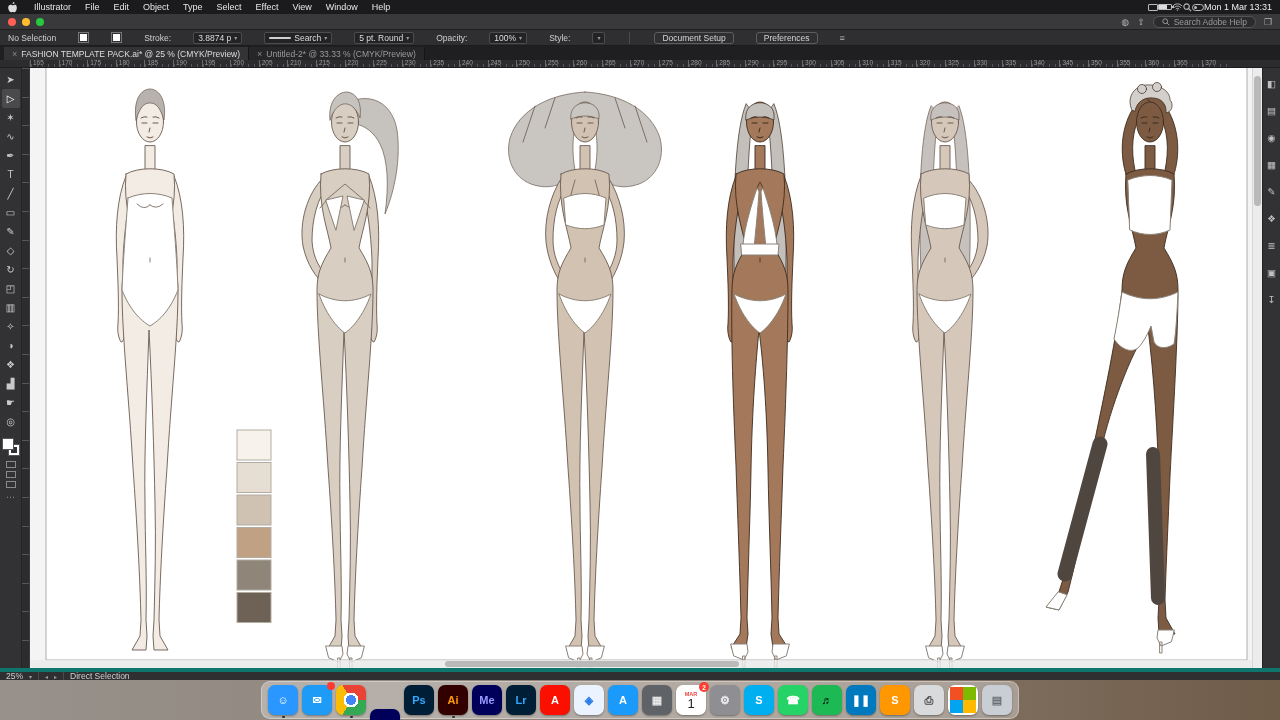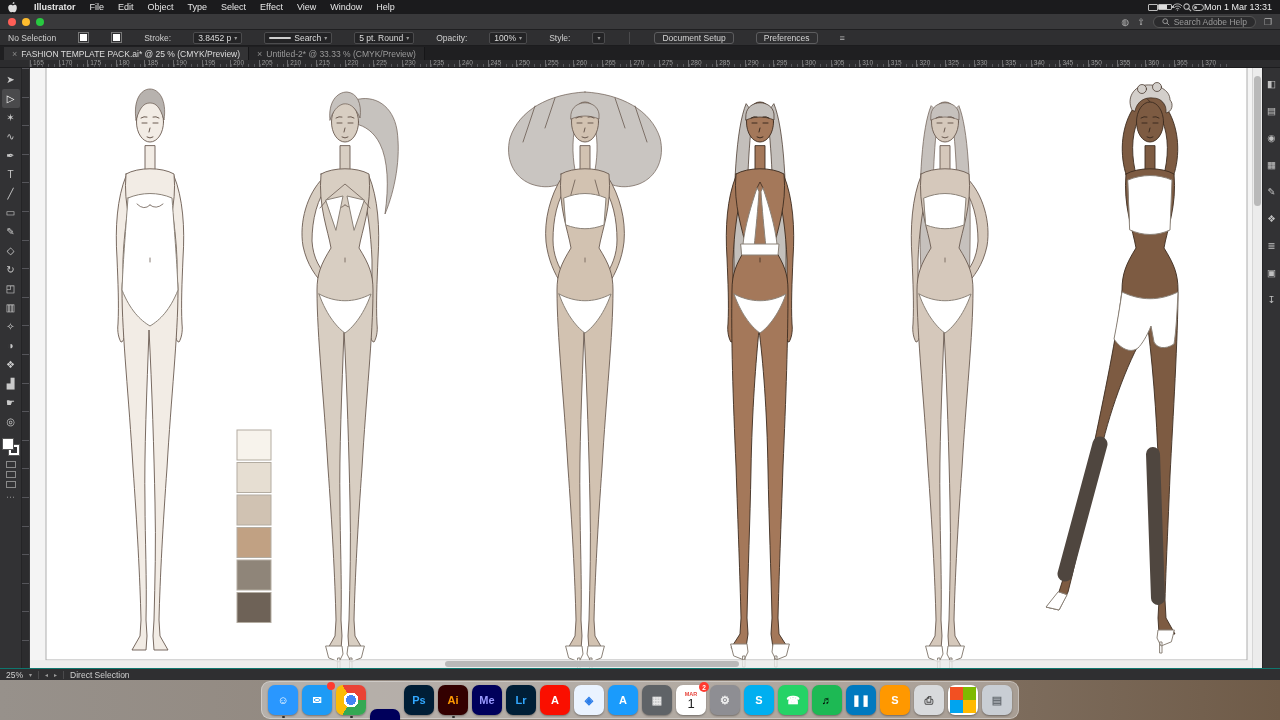--- a/index.html
+++ b/index.html
@@ -3,21 +3,21 @@
 <meta charset="utf-8">
 <style>
   *{margin:0;padding:0;box-sizing:border-box;}
   html,body{width:1280px;height:720px;overflow:hidden;}
   body{font-family:"Liberation Sans",sans-serif;background:#2a2a2c;-webkit-font-smoothing:antialiased;position:relative;}
 
   
   #menubar{position:absolute;left:0;top:0;width:1280px;height:14px;background:#1b1b1d;display:flex;align-items:center;padding:0 8px;gap:0;color:#e6e6e6;font-size:9px;}
   #menubar .apple{margin-right:10px;display:flex;align-items:center;}
   .mitem{padding:0 7px;cursor:default;}
-  .mitem:first-child{font-weight:bold;}
+  .mitem:first-child{font-weight:normal;}
   #mb-right{margin-left:auto;display:flex;align-items:center;color:#ddd;}
   .sic{display:inline-flex;align-items:center;}
   .batt{width:14px;height:6px;border:1px solid #bbb;border-radius:1px;position:relative;background:linear-gradient(90deg,#ddd 0 70%,transparent 70%);}
   .batt::after{content:'';position:absolute;right:-3px;top:1px;width:2px;height:2px;background:#bbb;}
   .togglepill{width:12px;height:7px;border:1px solid #bbb;border-radius:4px;position:relative;}
   .togglepill::after{content:'';position:absolute;left:1px;top:1px;width:3px;height:3px;border-radius:50%;background:#bbb;}
   #mb-clock{font-size:9px;color:#eee;}
 
   
   #titlebar{position:absolute;left:0;top:14px;width:1280px;height:16px;background:#39393b;display:flex;align-items:center;padding:0 8px;border-bottom:1px solid #1f1f21;}
@@ -67,21 +67,21 @@
   #canvas{flex:1;position:relative;background:#f4f4f4;overflow:hidden;}
   #artwork{position:absolute;left:0;top:0;}
   #hscroll{position:absolute;left:0;right:0;bottom:0;height:8px;background:rgba(235,235,235,.8);}
   #hscroll .thumb{position:absolute;left:34%;width:24%;top:1px;height:6px;border-radius:3px;background:#b9b9b9;}
   #vscroll{flex:0 0 10px;background:#ececec;border-left:1px solid #d6d6d6;position:relative;}
   #vscroll .thumb{position:absolute;left:1px;width:7px;top:8px;height:130px;border-radius:4px;background:#b9b9b9;}
   #pstrip{flex:0 0 18px;background:#323234;border-left:1px solid #242426;display:flex;flex-direction:column;align-items:center;padding-top:8px;gap:13px;}
   .ptool{width:14px;height:14px;display:flex;align-items:center;justify-content:center;color:#c0c0c0;font-size:9.5px;}
 
   
-  #statusbar{position:absolute;left:0;top:668px;width:1280px;height:12px;background:#2f2f31;border-top:1px solid #0f766e;display:flex;align-items:center;gap:6px;padding:0 6px;color:#cfcfcf;font-size:8.5px;}
+  #statusbar{position:absolute;left:0;top:668px;width:1280px;height:12px;background:#2f2f31;border-top:4px solid #0f766e;display:flex;align-items:center;gap:6px;padding:0 6px;color:#cfcfcf;font-size:8.5px;}
   .sb-sep{width:1px;height:8px;background:#4a4a4c;}
 
   
   #deskstrip{position:absolute;left:0;top:680px;width:1280px;height:40px;background:linear-gradient(90deg,#97918b,#8d8074 55%,#6f5b48);display:flex;align-items:center;justify-content:center;}
   #dock{display:flex;align-items:center;gap:4px;background:rgba(240,240,240,.38);border:1px solid rgba(255,255,255,.35);border-radius:9px;padding:3px 6px;height:38px;}
   .dicon{position:relative;width:30px;height:30px;border-radius:7px;display:flex;align-items:center;justify-content:center;font-size:11px;font-weight:bold;box-shadow:0 1px 2px rgba(0,0,0,.35);}
   .dicon.run::after{content:'';position:absolute;bottom:-3px;left:50%;margin-left:-1px;width:2.5px;height:2.5px;border-radius:50%;background:#2e2e2e;}
   .badge{position:absolute;top:-3px;right:-3px;min-width:10px;height:10px;border-radius:5px;background:#ff3b30;color:#fff;font-size:6.5px;font-weight:bold;display:flex;align-items:center;justify-content:center;padding:0 2px;}
   .dicon.chrome{background:radial-gradient(circle at 50% 50%,#4285f4 0 5px,#fff 5px 7.5px,transparent 7.5px),conic-gradient(from -30deg,#ea4335 0 120deg,#34a853 0 240deg,#fbbc05 0 360deg);}
   .dicon.grid{background-color:#fff;background-image:linear-gradient(#f25022,#f25022),linear-gradient(#7fba00,#7fba00),linear-gradient(#00a4ef,#00a4ef),linear-gradient(#ffb900,#ffb900);background-size:44% 44%;background-repeat:no-repeat;background-position:2px 2px,calc(100% - 2px) 2px,2px calc(100% - 2px),calc(100% - 2px) calc(100% - 2px);}
@@ -151,21 +151,21 @@
     <span class="tbicon">❐</span>
   </div>
 </div>
 
 <div id="controlbar">
   <span>No Selection</span>
   <span class="cb-swatch"></span>
   <span class="cb-swatch stroke"></span>
   <span>Stroke:</span>
   <span class="cb-field">
-      <span>3.8452 p</span>
+      <span>3.8874 p</span>
       <span class="caret">▾</span>
     </span>
   <span class="cb-field">
       <span class="profile-line"></span>
       <span>Search</span>
       <span class="caret">▾</span>
     </span>
   <span class="cb-field">
       <span>5 pt. Round</span>
       <span class="caret">▾</span>

